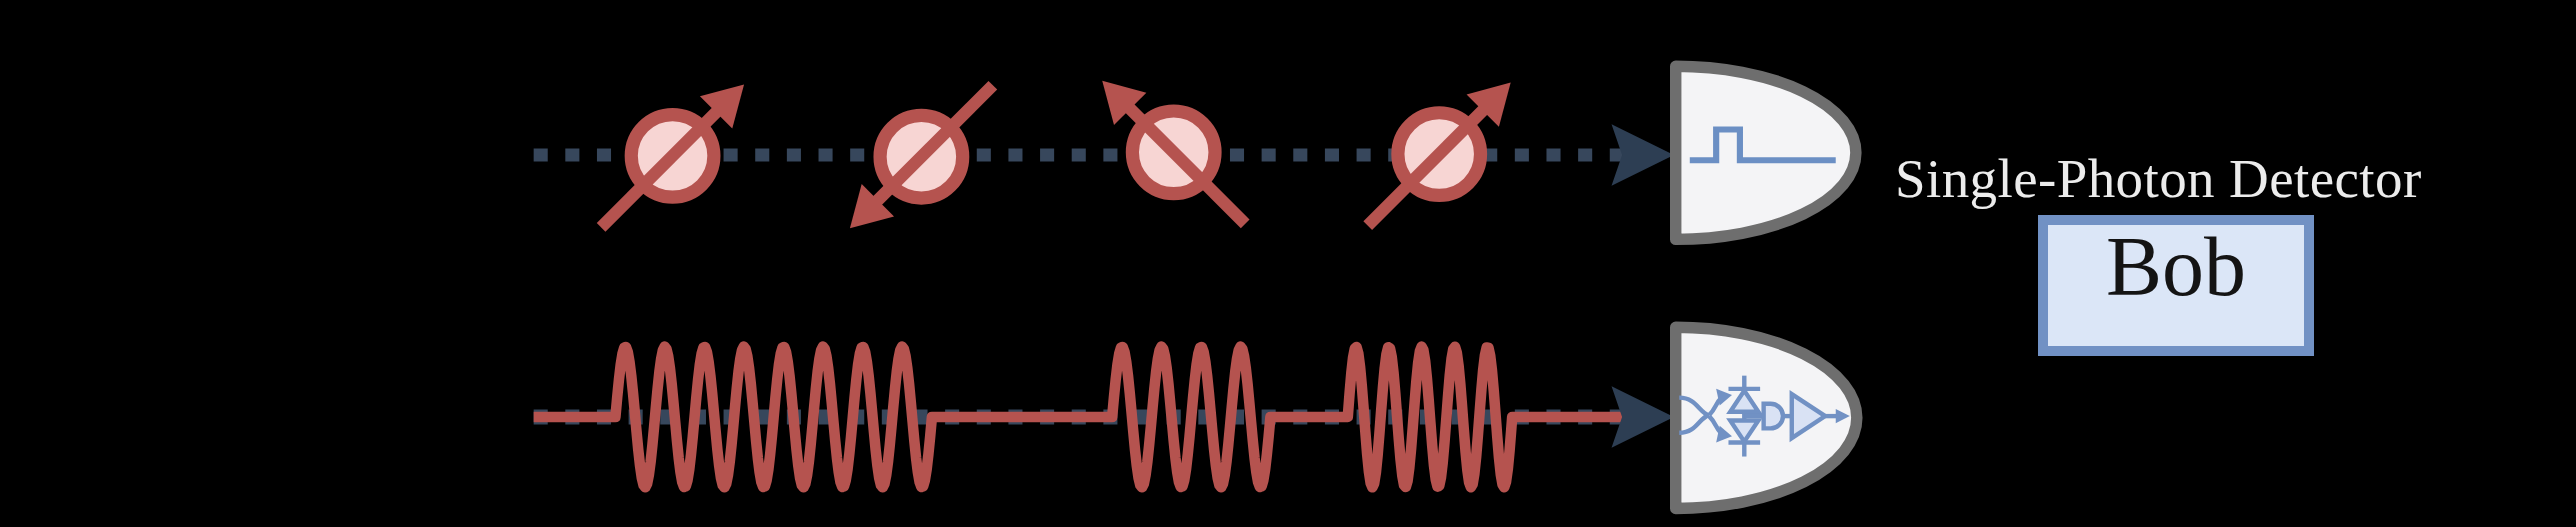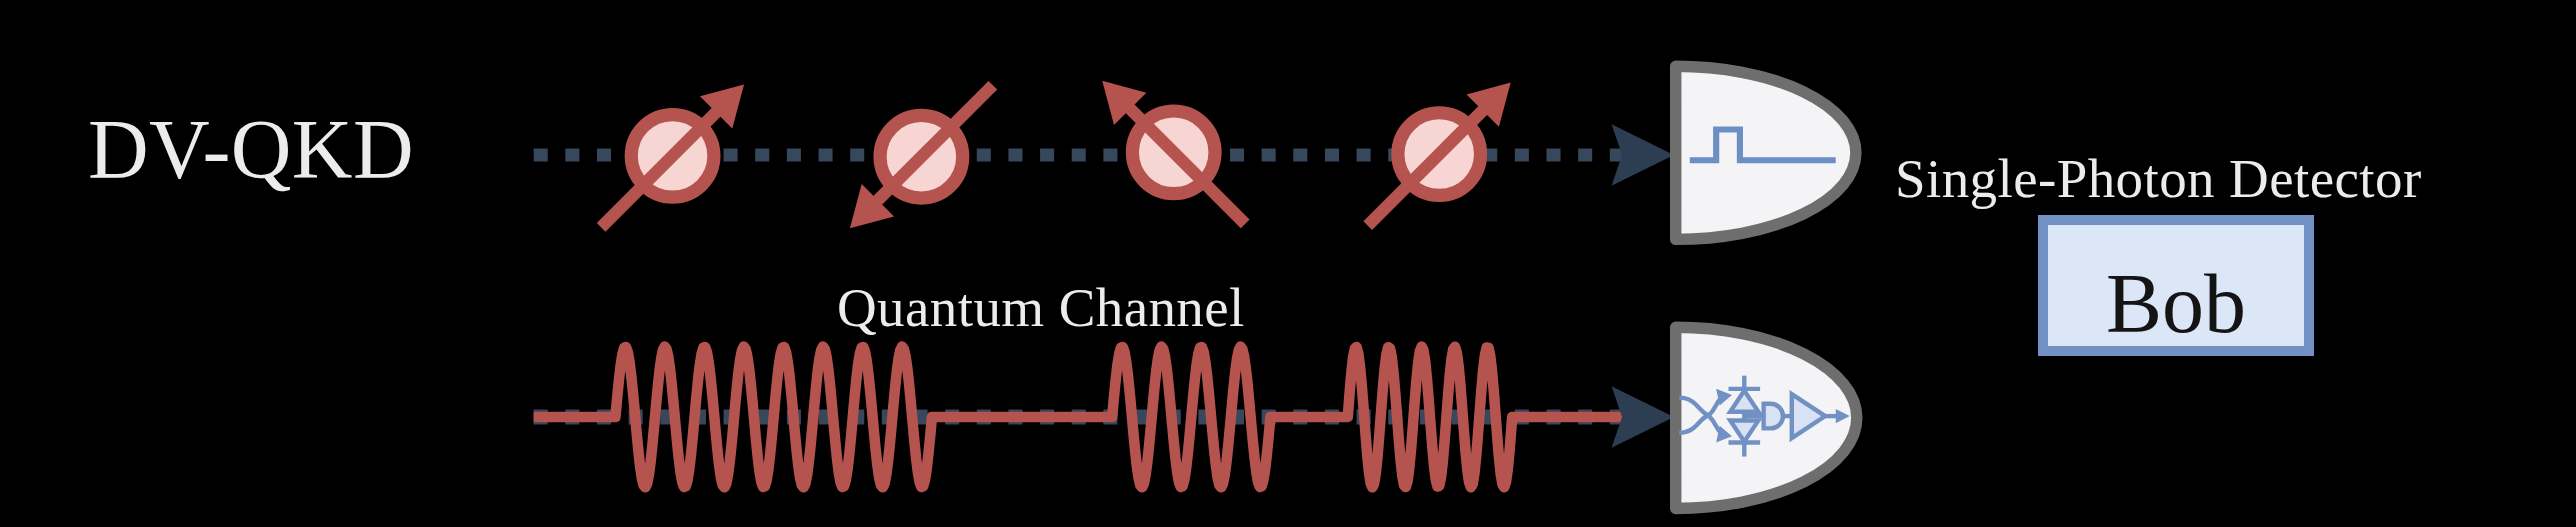--- a/index.html
+++ b/index.html
@@ -20,21 +20,21 @@
   .lbl-big{font-size:84px;}
   .lbl-mid{font-size:55px;margin-top:33px;}
   #gfx{position:absolute;left:0;top:0;}
   .bob-box{
     position:absolute;
     left:2038px;top:215px;
     width:276px;height:141px;
     box-sizing:border-box;
     background:#dbe6f7;
     border:10.6px solid #7191c4;
-    display:flex;align-items:flex-end;justify-content:center;
+    display:flex;align-items:flex-start;justify-content:center;
   }
   .bob-text{
     font-size:84px;
     color:#141414;
     line-height:1;
   }
 </style>
 </head>
 <body>
 
@@ -99,24 +99,22 @@
 
       <line x1="1984" y1="473" x2="2006" y2="473"></line>
       <path d="M2006,459 L2014,459 A14,14 0 0 1 2014,487 L2006,487 Z" fill="#d9e2f4"></path>
       <line x1="2028" y1="473" x2="2038" y2="473"></line>
       <polygon points="2038,448 2038,498 2076,473" fill="#d9e2f4"></polygon>
       <line x1="2076" y1="473" x2="2090" y2="473"></line>
       <polygon points="2088,465 2104,473 2088,481" fill="#7191c4" stroke="none"></polygon>
     </g>
   </svg>
 
-  <div class="lbl lbl-big" style="left:88px;top:108px;">DV-QKD</div>
 
 
-  <div class="lbl lbl-mid" style="left:837px;top:247px;">Quantum Channel</div>
 
   <div class="lbl lbl-mid" style="left:1895px;top:118px;">Single-Photon Detector</div>
 
 
   <div class="bob-box">
     <span class="bob-text">Bob</span>
   </div>
 
 </div>
 

